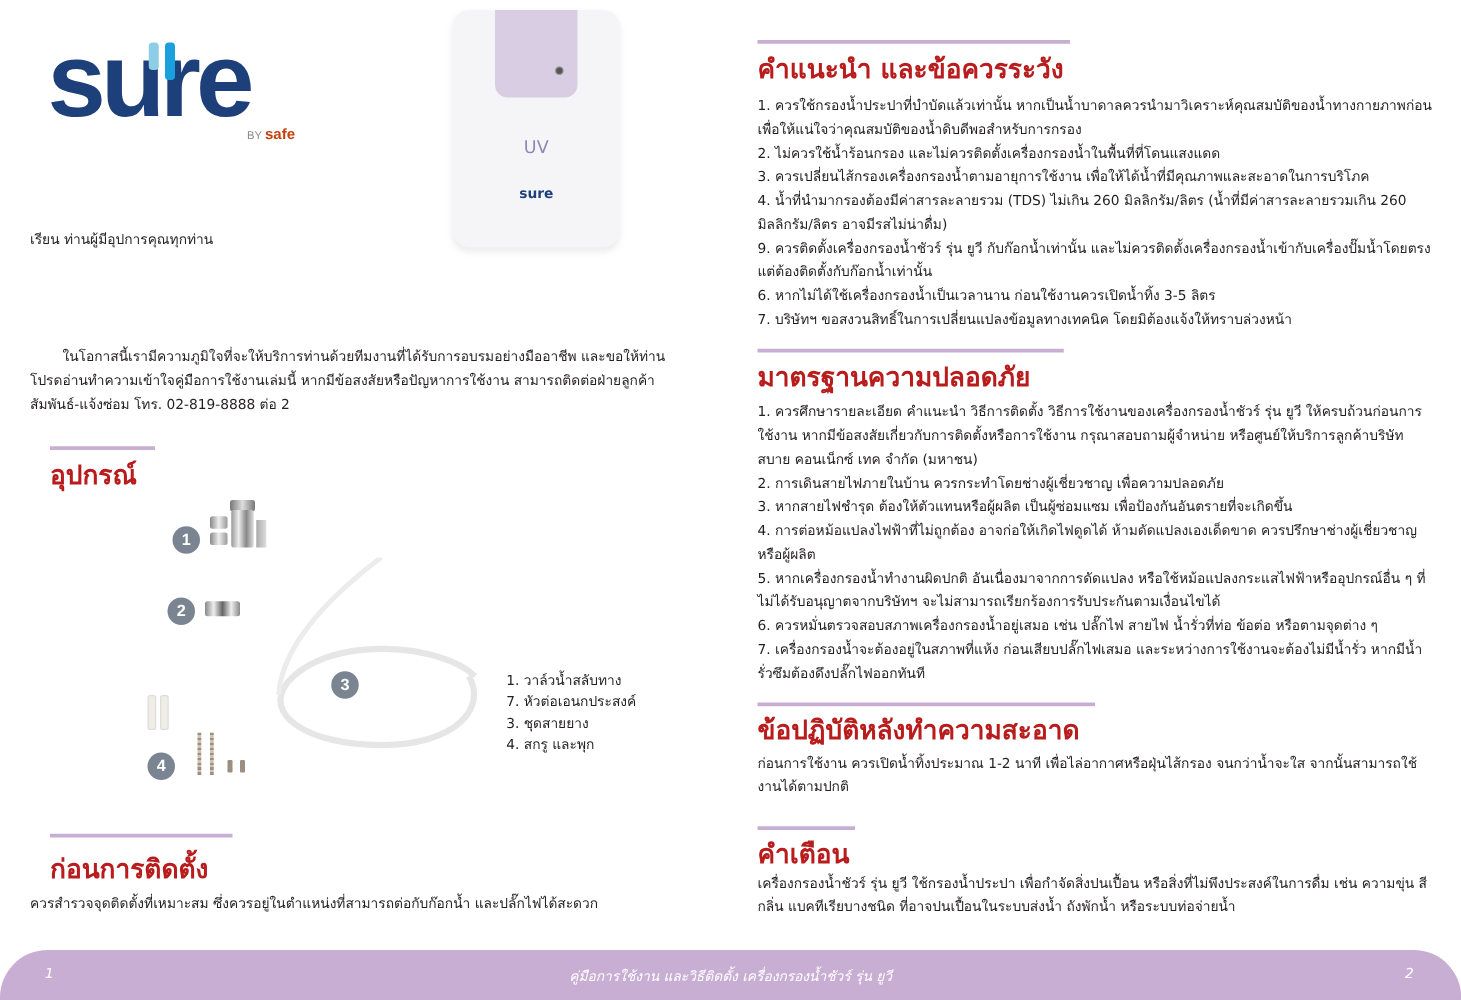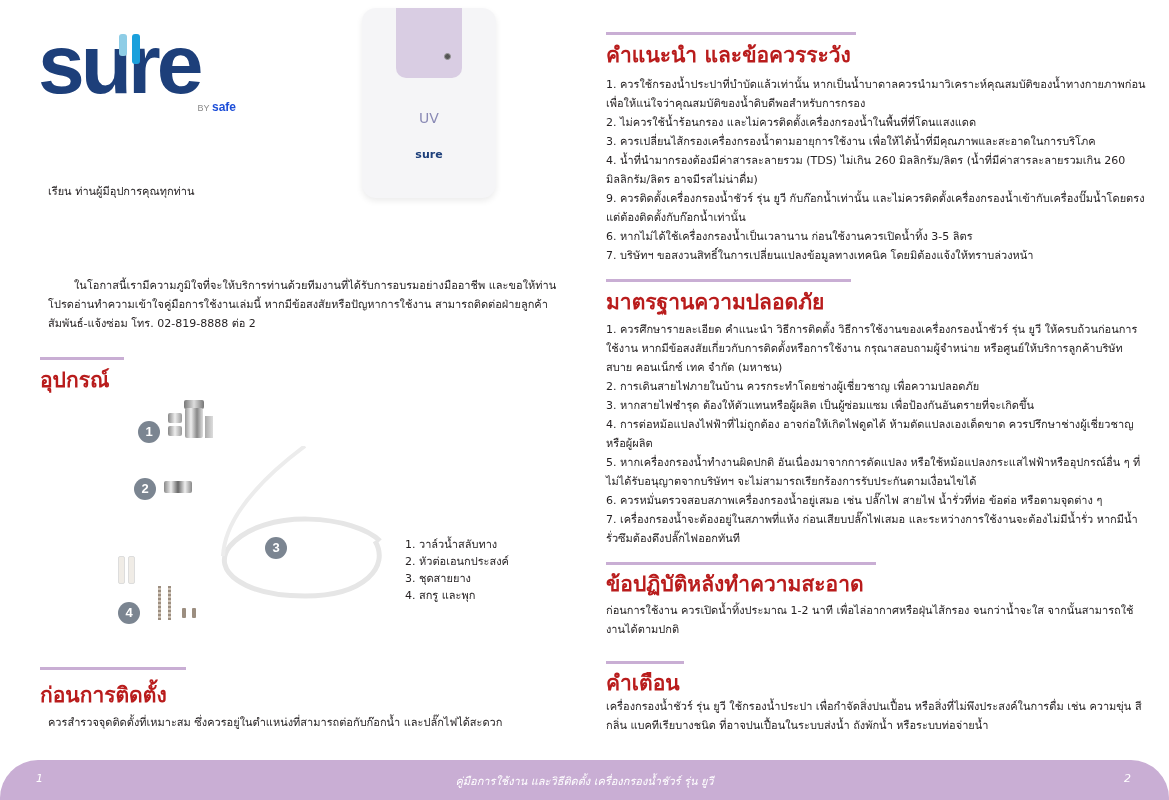--- a/index.html
+++ b/index.html
@@ -9,30 +9,30 @@
   .page { position: absolute; top: 0; width: 584px; height: 660px; }
   .page-left { left: 0; }
   .page-right { left: 584px; }
 
   
   .logo { position: absolute; left: 38px; top: 28px; width: 200px; height: 86px; }
   .logo-word { position: absolute; left: 0; top: 0; font-family: "Liberation Sans", sans-serif; font-weight: bold; font-size: 84px; line-height: 72px; color: #1d3f7a; letter-spacing: -4px; }
   .logo-bar1 { position: absolute; left: 81px; top: 6px; width: 8px; height: 22px; background: #8ecde6; border-radius: 3px; }
   .logo-bar2 { position: absolute; left: 94px; top: 6px; width: 8px; height: 30px; background: #1aa0dc; border-radius: 3px; }
   .logo-by { position: absolute; right: 2px; top: 72px; font-size: 9px; color: #8a8a8a; font-family: "Liberation Sans", sans-serif; }
-  .logo-by b { font-size: 12px; font-weight: bold; color: #1d4ed8; }
+  .logo-by b { font-size: 12px; font-weight: bold; color: #c2410c; }
 
   
   .device { position: absolute; left: 362px; top: 8px; width: 134px; height: 190px; background: #f5f5f7; border-radius: 14px; box-shadow: 0 3px 6px rgba(0,0,0,0.08); }
   .device-panel { position: absolute; left: 34px; top: 0; width: 66px; height: 70px; background: #d9cde3; border-radius: 0 0 10px 10px; }
   .device-button { position: absolute; left: 82px; top: 45px; width: 7px; height: 7px; background: #555; border-radius: 50%; border: 1px solid #999; }
   .device-uv { position: absolute; left: 0; width: 100%; top: 102px; text-align: center; font-size: 14px; color: #8a8ab5; }
   .device-brand { position: absolute; left: 0; width: 100%; top: 140px; text-align: center; font-size: 11px; font-weight: bold; color: #1d3f7a; }
 
-  .p-text { position: absolute; left: 48px; width: 515px; font-size: 11px; line-height: 19px; color: #231f20; }
+  .p-text { position: absolute; left: 24px; width: 515px; font-size: 11px; line-height: 19px; color: #231f20; }
   .indent { text-indent: 26px; }
 
   .rule { position: absolute; height: 3px; background: #c9aed4; }
   .h-title { position: absolute; font-size: 21px; font-weight: bold; color: #b91c1c; line-height: 28px; }
 
   
   .badge { position: absolute; width: 22px; height: 22px; border-radius: 50%; background: #7b8591; color: #fff; font-size: 13px; font-weight: bold; text-align: center; line-height: 22px; font-family: "Liberation Sans", sans-serif; }
   .valve { position: absolute; left: 165px; top: 400px; width: 62px; height: 46px; }
   .valve .body { position: absolute; left: 20px; top: 8px; width: 18px; height: 30px; background: linear-gradient(90deg,#999,#eee,#888,#ddd); border-radius: 2px; }
   .valve .top { position: absolute; left: 19px; top: 0; width: 20px; height: 9px; background: linear-gradient(90deg,#777,#ddd,#777); border-radius: 2px; }
@@ -108,21 +108,21 @@
     <div class="anchor" style="left:16px;"></div>
     <div class="screw-long" style="left:46px;"></div>
     <div class="screw-long" style="left:56px;"></div>
     <div class="screw-short" style="left:70px;"></div>
     <div class="screw-short" style="left:80px;"></div>
   </div>
   <div class="badge" style="left:118px; top:602px;">4</div>
 
   <div class="legend">
     <div>1. วาล์วน้ำสลับทาง</div>
-    <div>2. หัวต่อเอนกประสงค์</div>
+    <div>7. หัวต่อเอนกประสงค์</div>
     <div>3. ชุดสายยาง</div>
     <div>4. สกรู และพุก</div>
   </div>
 
   <div class="rule" style="left:40px; top:667px; width:146px;"></div>
   <div class="h-title" style="left:40px; top:681px;">ก่อนการติดตั้ง</div>
   <div class="p-text" style="top:713px;">ควรสำรวจจุดติดตั้งที่เหมาะสม ซึ่งควรอยู่ในตำแหน่งที่สามารถต่อกับก๊อกน้ำ และปลั๊กไฟได้สะดวก</div>
 </div>
 
 <div class="page page-right">

